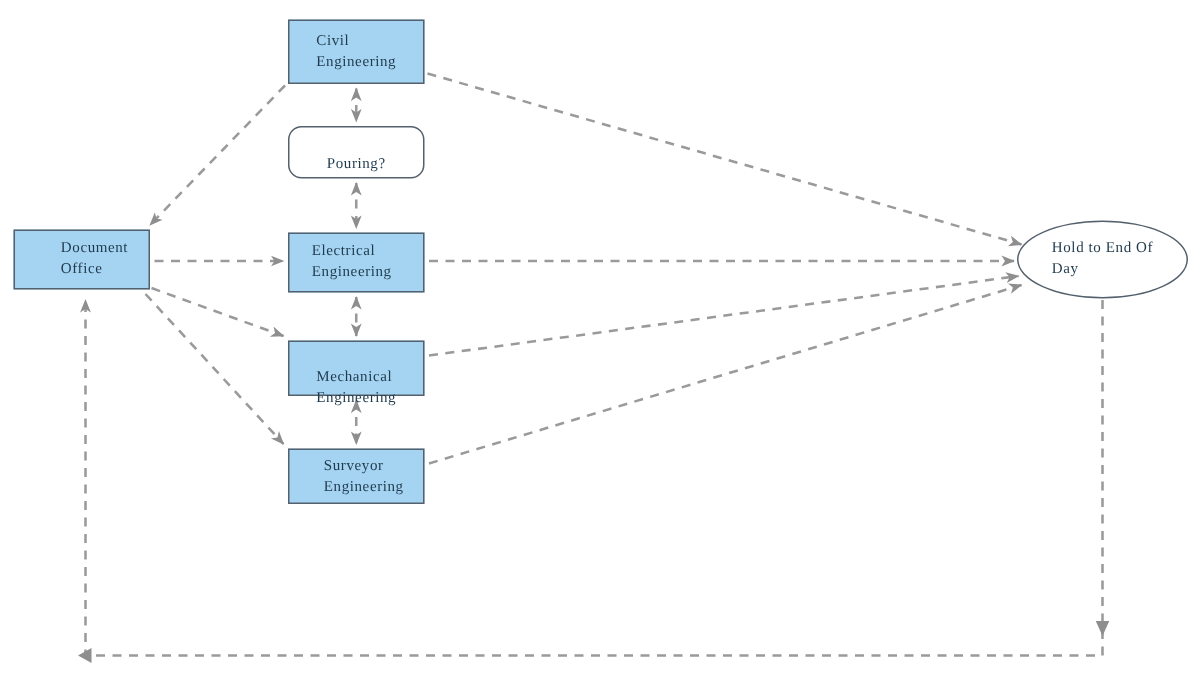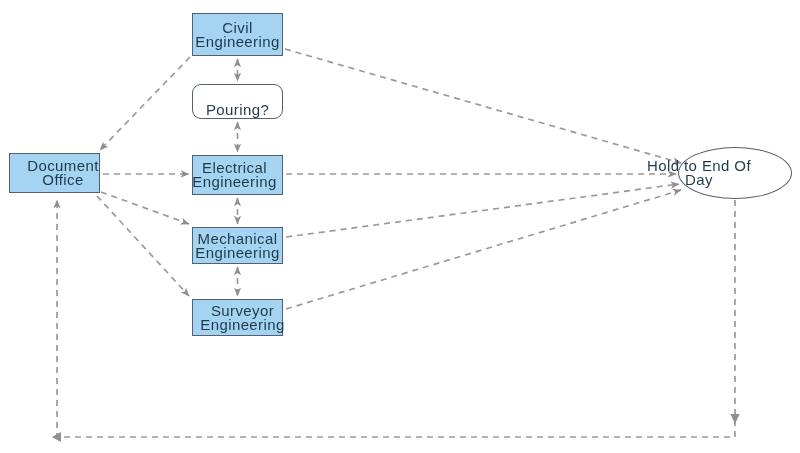--- a/index.html
+++ b/index.html
@@ -5,24 +5,23 @@
   html,body{margin:0;padding:0;}
   body{
     width:800px;height:453px;background:#ffffff;
     font-family:"DejaVu Sans", sans-serif;
     overflow:hidden;position:relative;
   }
   #canvas{position:absolute;left:0;top:0;width:800px;height:453px;}
   .node-label{
     position:absolute;
     display:flex;align-items:center;justify-content:center;
-    text-align:center;
     color:#1f3a4d;
-    font-family:Liberation Sans, sans-serif;
-    font-size:15px;
+    font-family:Liberation Serif, serif;
+    font-size:10px;
     line-height:14px;
     letter-spacing:.4px;
     pointer-events:none;
     white-space:pre-line;
   }
   .proc{
     position:absolute;
     background:#a5d3f2;
     border:1.6px solid #54606d;
     box-sizing:border-box;
@@ -92,26 +91,26 @@
 Engineering</div>
 
 <div class="decision" style="left:192px;top:84px;width:91px;height:35px;"></div>
 <div class="node-label" style="left:192px;top:84px;width:91px;height:51px;">Pouring?</div>
 
 <div class="proc" style="left:192px;top:155px;width:91px;height:40px;"></div>
 <div class="node-label" style="left:192px;top:155px;width:85px;height:40px;">Electrical
 Engineering</div>
 
 <div class="proc" style="left:192px;top:227px;width:91px;height:37px;"></div>
-<div class="node-label" style="left:192px;top:227px;width:91px;height:37px;">Mechanical
+<div class="node-label" style="left:192px;top:240px;width:91px;height:37px;">Mechanical
 Engineering</div>
 
 <div class="proc" style="left:192px;top:299px;width:91px;height:37px;"></div>
 <div class="node-label" style="left:192px;top:299px;width:101px;height:37px;">Surveyor
 Engineering</div>
 
 <div class="proc" style="left:9px;top:153px;width:91px;height:40px;"></div>
 <div class="node-label" style="left:9px;top:153px;width:108px;height:40px;">Document
 Office</div>
 
 <div class="terminator" style="left:678px;top:147px;width:114px;height:52px;"></div>
-<div class="node-label" style="left:642px;top:147px;width:114px;height:52px;">Hold to End Of
+<div class="node-label" style="left:678px;top:147px;width:114px;height:52px;">Hold to End Of
 Day</div>
 
 </body></html>

